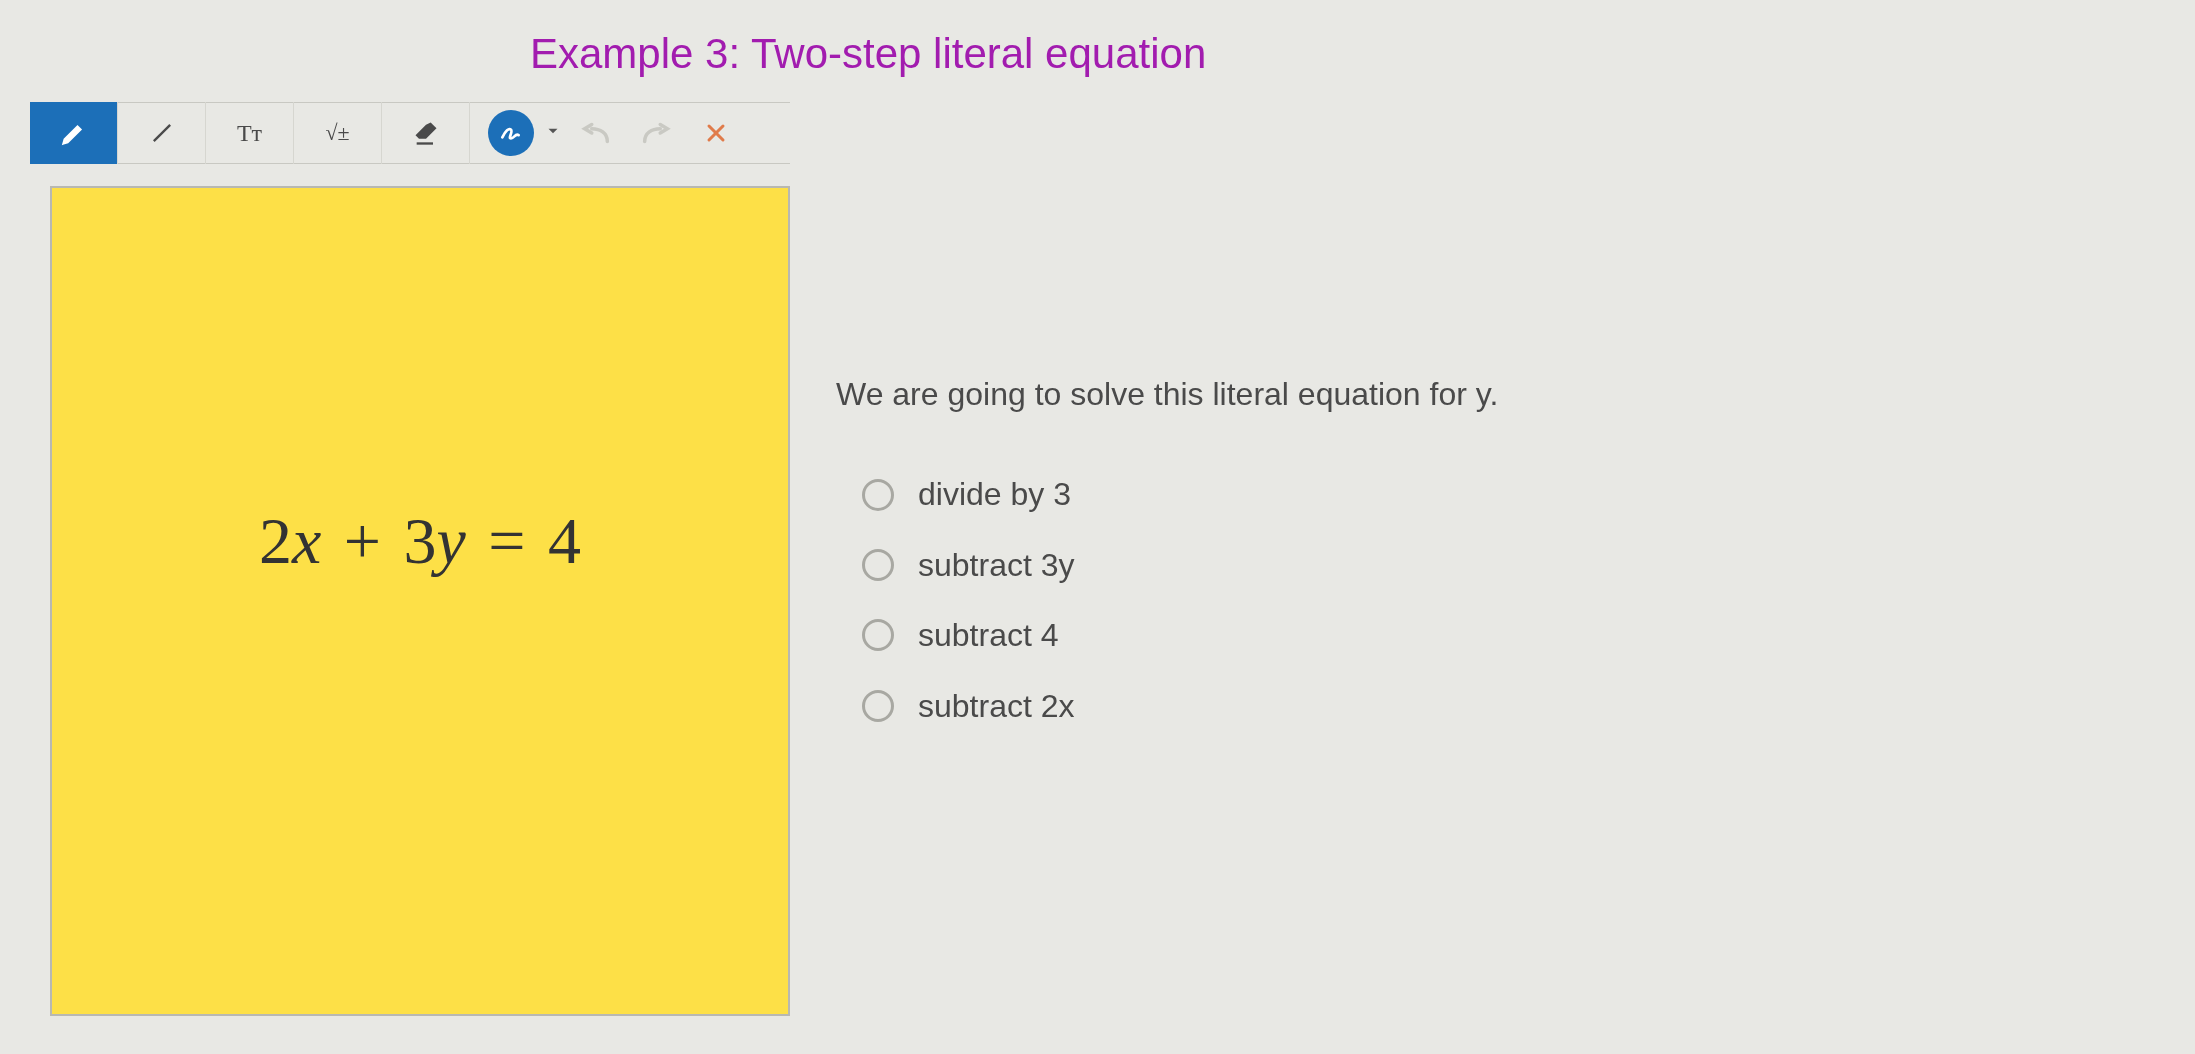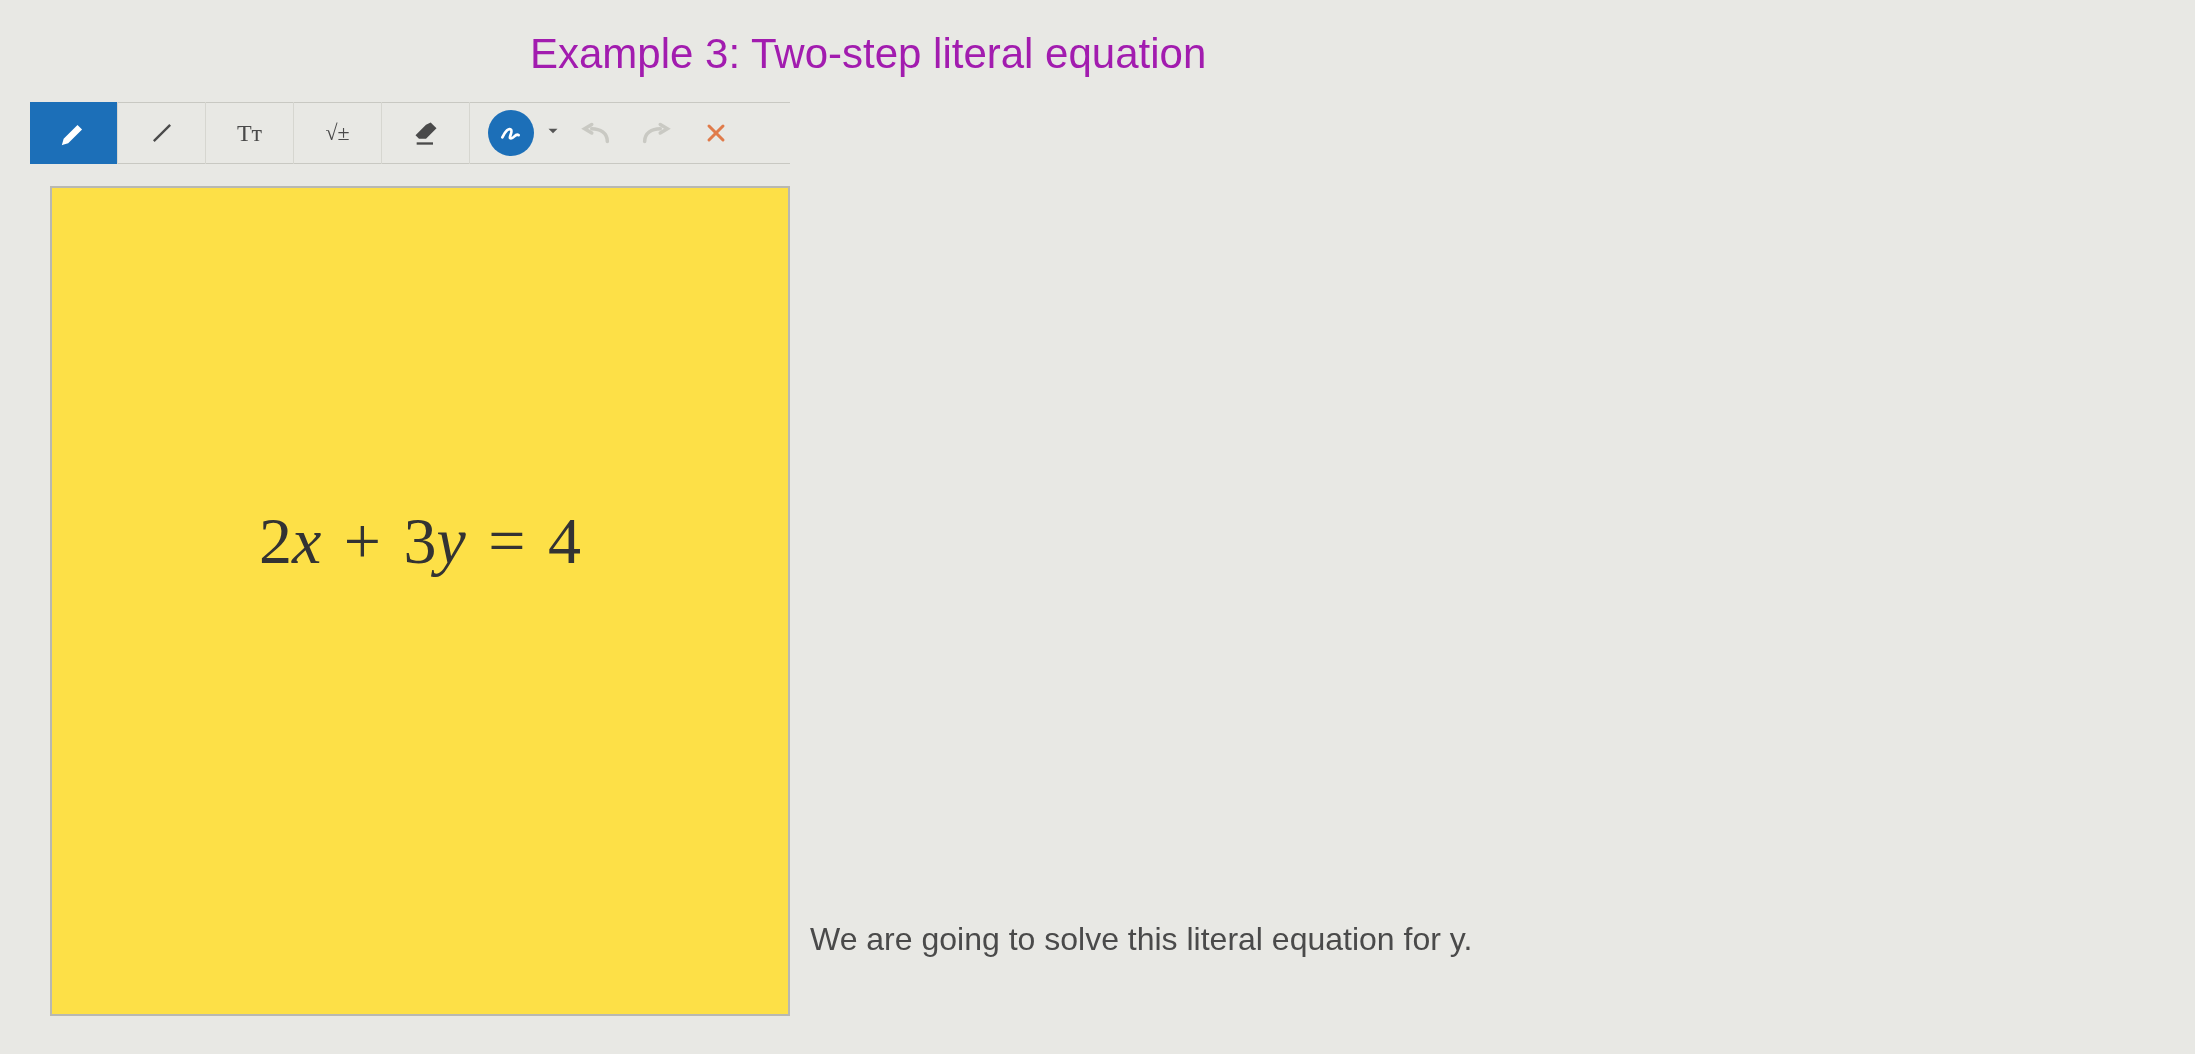--- a/index.html
+++ b/index.html
@@ -16,22 +16,22 @@
   }
   .title {
     font-size: 42px;
     font-weight: 400;
     color: #a21caf;
     margin-left: 500px;
     margin-bottom: 24px;
   }
   .content-row {
     display: flex;
-    align-items: flex-end;
-    gap: 20px;
+    align-items: center;
+    gap: 46px;
   }
   .left-col {
     flex: 0 0 760px;
   }
   .toolbar {
     display: flex;
     align-items: center;
     height: 62px;
     border-top: 1px solid #c8c8c2;
     border-bottom: 1px solid #c8c8c2;
@@ -219,16 +219,34 @@
           <span class="op">=</span>
           <span class="num">4</span>
         </div>
       </div>
 
     </div>
 
     <div class="right-col">
       <p class="intro">We are going to solve this literal equation for y.</p>
 
+      <div class="options">
+        <div class="option">
+          <span class="radio"></span>
+          <span>divide by 3</span>
+        </div>
+        <div class="option">
+          <span class="radio"></span>
+          <span>subtract 3y</span>
+        </div>
+        <div class="option">
+          <span class="radio"></span>
+          <span>subtract 4</span>
+        </div>
+        <div class="option">
+          <span class="radio"></span>
+          <span>subtract 2x</span>
+        </div>
+      </div>
     </div>
 
   </div>
 </div>
 
 </body></html>

